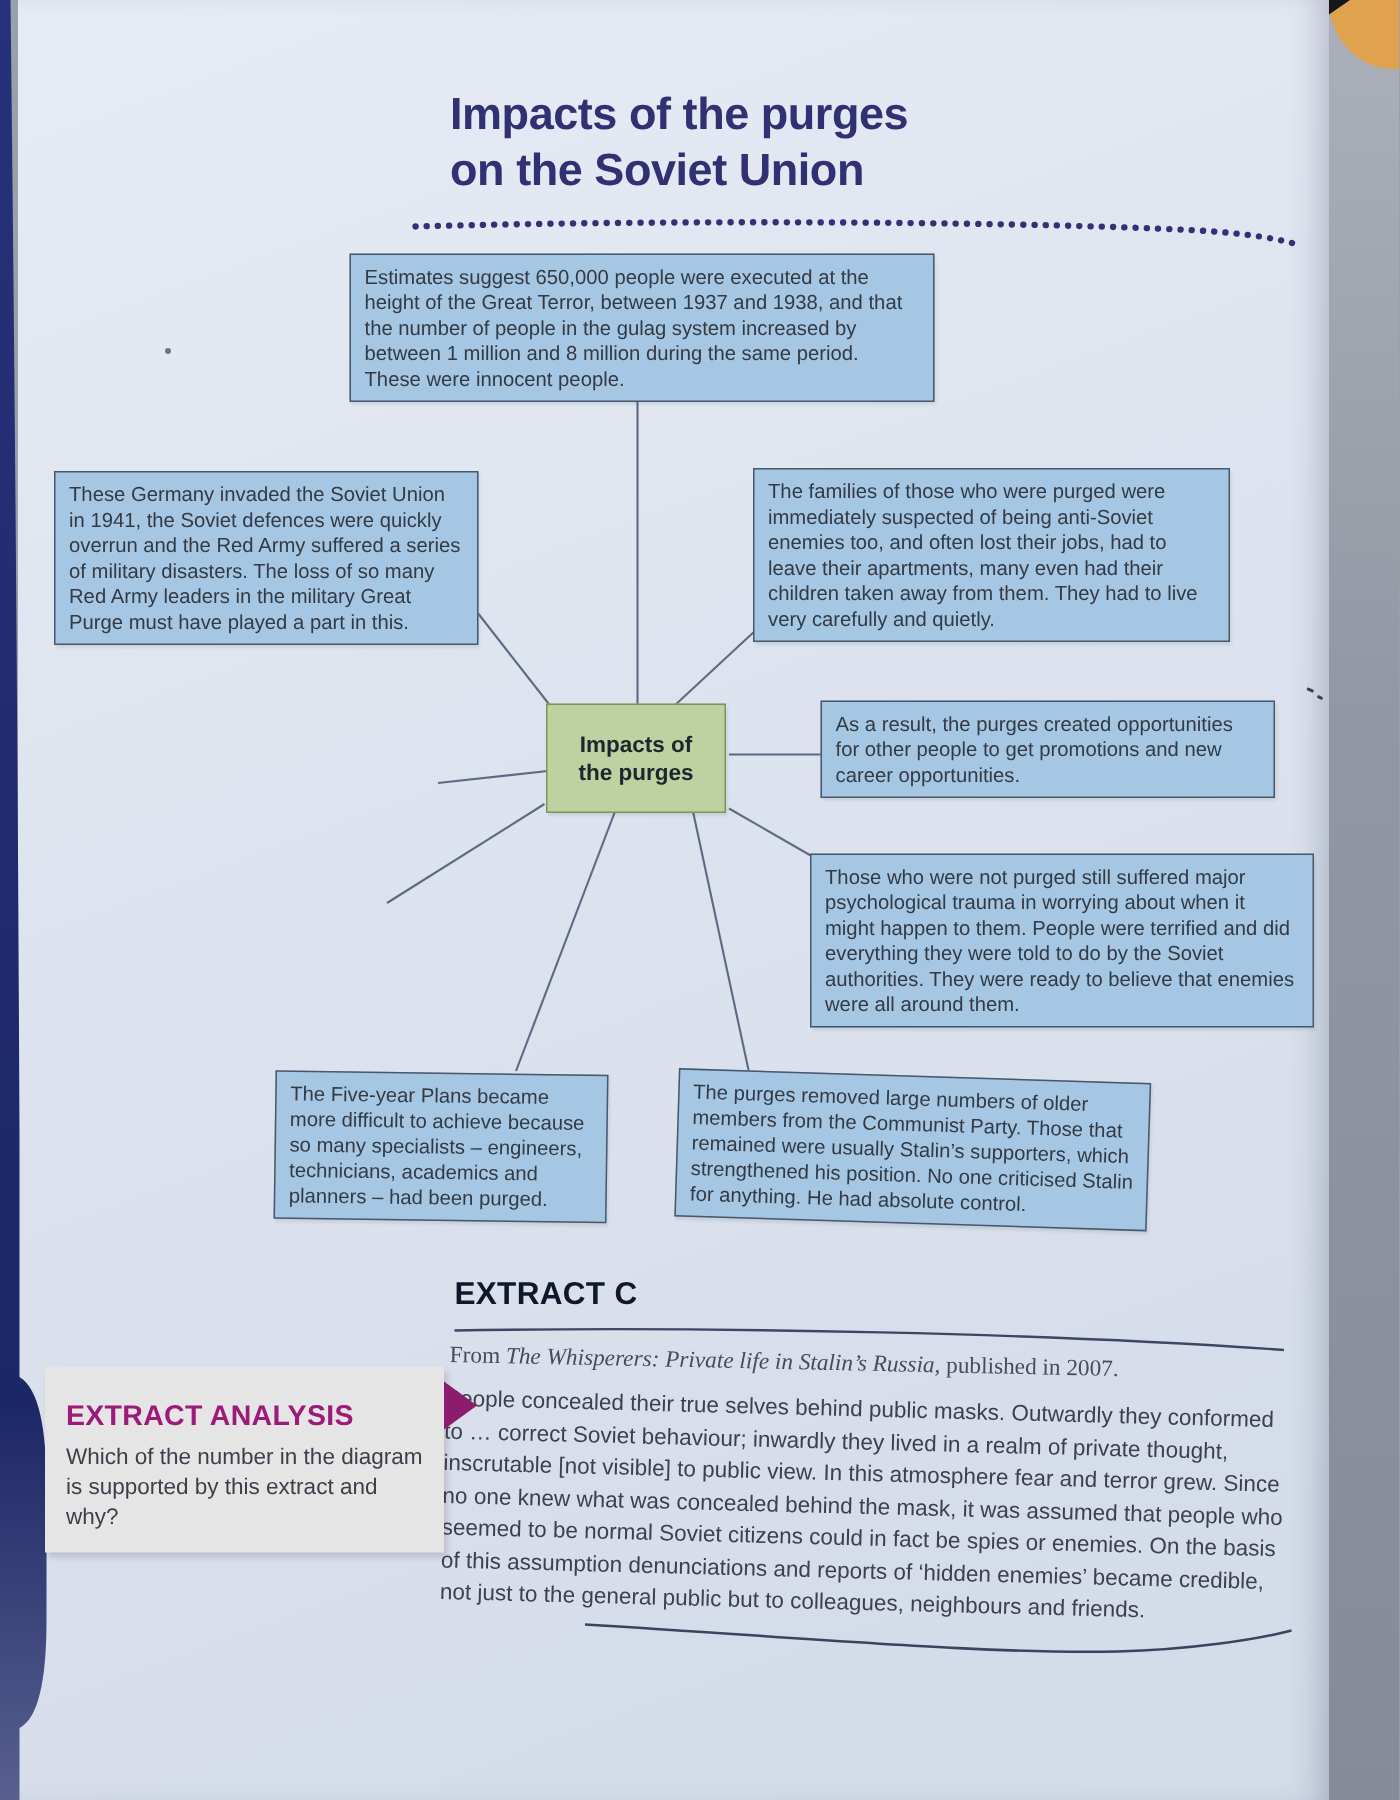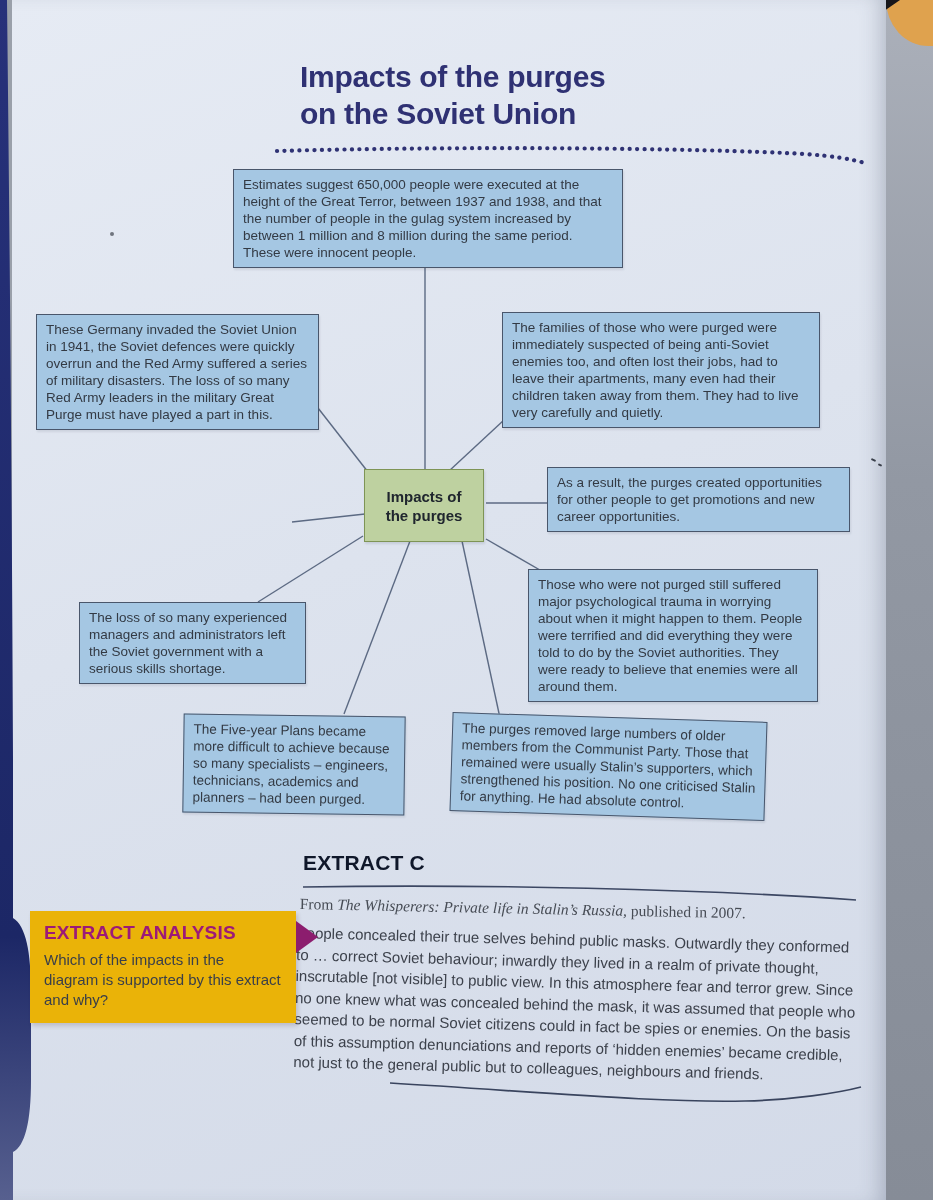--- a/index.html
+++ b/index.html
@@ -31,21 +31,21 @@
   
   .node{position:absolute;box-sizing:border-box;background:#a5c7e3;
         border:1.5px solid #49566b;padding:6px 9px;
         font-size:13.5px;line-height:17px;color:#333a44;
         box-shadow:1px 2px 2px rgba(40,50,70,.10);z-index:3;}
   .n0{left:233px;top:169px;width:390px;}
   .n1{left:36px;top:314px;width:283px;}
   .n2{left:502px;top:312px;width:318px;}
   .n3{left:30px;top:477px;width:261px;}
   .n4{left:547px;top:467px;width:303px;}
-  .n5{left:528px;top:569px;width:290px;}
+  .n5{left:540px;top:569px;width:336px;}
   .n6{left:79px;top:602px;width:227px;}
   .n7{left:183px;top:715px;width:222px;transform:rotate(.8deg);}
   .n8{left:451px;top:717px;width:315px;transform:rotate(1.8deg);}
   .center-node{position:absolute;left:364px;top:469px;width:120px;height:73px;
         box-sizing:border-box;background:#bed1a0;border:1.5px solid #7e9455;
         display:flex;align-items:center;justify-content:center;text-align:center;
         font-weight:bold;font-size:15px;line-height:19px;color:#20262e;
         padding:4px 13px;z-index:4;box-shadow:1px 2px 2px rgba(40,50,70,.12);}
   .connectors{z-index:2;}
 
@@ -54,21 +54,21 @@
         font-size:21px;font-weight:bold;color:#0f172a;letter-spacing:.2px;}
   .extract-source{position:absolute;left:300px;top:895px;width:575px;
         font-family:"Liberation Serif",serif;font-size:15.5px;color:#474c55;
         transform:rotate(1.2deg);transform-origin:left top;}
   .extract-body{position:absolute;left:297px;top:922px;width:568px;
         font-size:15px;line-height:21.5px;color:#3c414b;
         transform:rotate(1.5deg);transform-origin:left top;}
 
   
   .analysis{position:absolute;left:30px;top:911px;width:266px;box-sizing:border-box;
-        background:#eab308;padding:11px 14px 13px 14px;
+        background:#e5e5e5;padding:23px 14px 13px 14px;
         box-shadow:2px 3px 4px rgba(60,40,60,.18);}
   .analysis h2{margin:0 0 6px 0;font-size:19px;color:#9c1a78;letter-spacing:.2px;}
   .analysis p{margin:0;font-size:15px;line-height:20px;color:#3a3f49;}
   .analysis-arrow{position:absolute;left:296px;top:921px;width:0;height:0;
         border-left:22px solid #8c1d6e;border-top:16px solid transparent;
         border-bottom:16px solid transparent;}
 
   
   .speck{position:absolute;background:#6f747e;border-radius:50%;}
 </style>
@@ -112,40 +112,39 @@
       <line x1="363" y1="536" x2="258" y2="602"></line>
       <line x1="292" y1="522" x2="365" y2="514"></line>
     </g>
   </svg>
 
   <div class="node n0">Estimates suggest 650,000 people were executed at the height of the Great Terror, between 1937 and 1938, and that the number of people in the gulag system increased by between 1 million and 8 million during the same period. These were innocent people.</div>
   <div class="node n1">These Germany invaded the Soviet Union in 1941, the Soviet defences were quickly overrun and the Red Army suffered a series of military disasters. The loss of so many Red Army leaders in the military Great Purge must have played a part in this.</div>
   <div class="node n2">The families of those who were purged were immediately suspected of being anti-Soviet enemies too, and often lost their jobs, had to leave their apartments, many even had their children taken away from them. They had to live very carefully and quietly.</div>
   <div class="node n4">As a result, the purges created opportunities for other people to get promotions and new career opportunities.</div>
   <div class="node n5">Those who were not purged still suffered major psychological trauma in worrying about when it might happen to them. People were terrified and did everything they were told to do by the Soviet authorities. They were ready to believe that enemies were all around them.</div>
-  <div class="node n6">The loss of so many experienced managers and administrators left the Soviet government with a serious skills shortage.</div>
   <div class="node n7">The Five-year Plans became more difficult to achieve because so many specialists – engineers, technicians, academics and planners – had been purged.</div>
   <div class="node n8">The purges removed large numbers of older members from the Communist Party. Those that remained were usually Stalin’s supporters, which strengthened his position. No one criticised Stalin for anything. He had absolute control.</div>
   <div class="center-node">Impacts of the purges</div>
 
   <div class="extract-heading">EXTRACT C</div>
   <svg class="svgabs" width="933" height="1200">
     <path d="M303,887 C480,884 700,889 856,900" fill="none" stroke="#3c4763" stroke-width="1.6"></path>
   </svg>
   <div class="extract-source">
     <span>From </span><em>The Whisperers: Private life in Stalin’s Russia</em><span>, published in 2007.</span>
   </div>
   <div class="extract-body">People concealed their true selves behind public masks. Outwardly they conformed to … correct Soviet behaviour; inwardly they lived in a realm of private thought, inscrutable [not visible] to public view. In this atmosphere fear and terror grew. Since no one knew what was concealed behind the mask, it was assumed that people who seemed to be normal Soviet citizens could in fact be spies or enemies. On the basis of this assumption denunciations and reports of ‘hidden enemies’ became credible, not just to the general public but to colleagues, neighbours and friends.</div>
   <svg class="svgabs" width="933" height="1200">
     <path d="M390,1083 C540,1092 660,1103 745,1101 C792,1100 838,1093 861,1087" fill="none" stroke="#39445e" stroke-width="1.7"></path>
   </svg>
 
   <div class="analysis">
     <h2>EXTRACT ANALYSIS</h2>
-    <p>Which of the impacts in the diagram is supported by this extract and why?</p>
+    <p>Which of the number in the diagram is supported by this extract and why?</p>
   </div>
   <div class="analysis-arrow"></div>
 
   <div class="speck" style="left:110px;top:232px;width:4px;height:4px;"></div>
   <div class="speck" style="left:871px;top:459px;width:5px;height:2px;border-radius:1px;background:#3a3f4a;transform:rotate(25deg);"></div>
   <div class="speck" style="left:878px;top:464px;width:4px;height:2px;border-radius:1px;background:#3a3f4a;transform:rotate(25deg);"></div>
 
 </div>
 
 </body></html>

